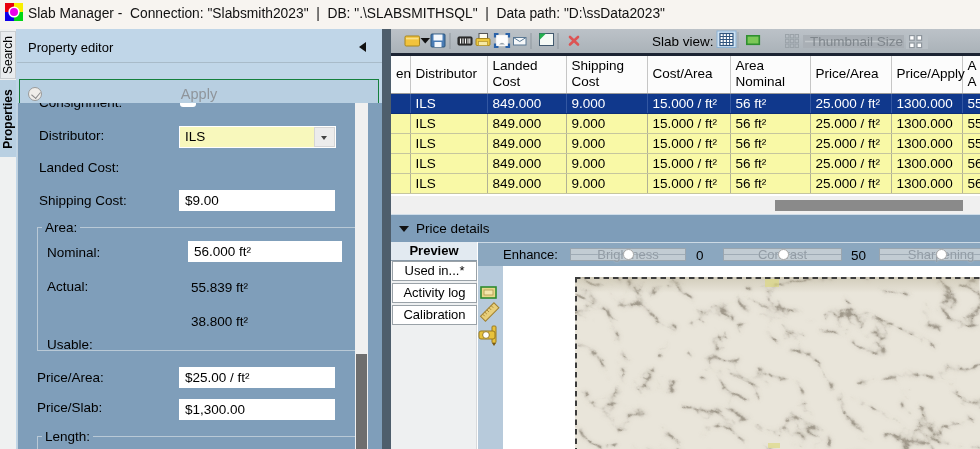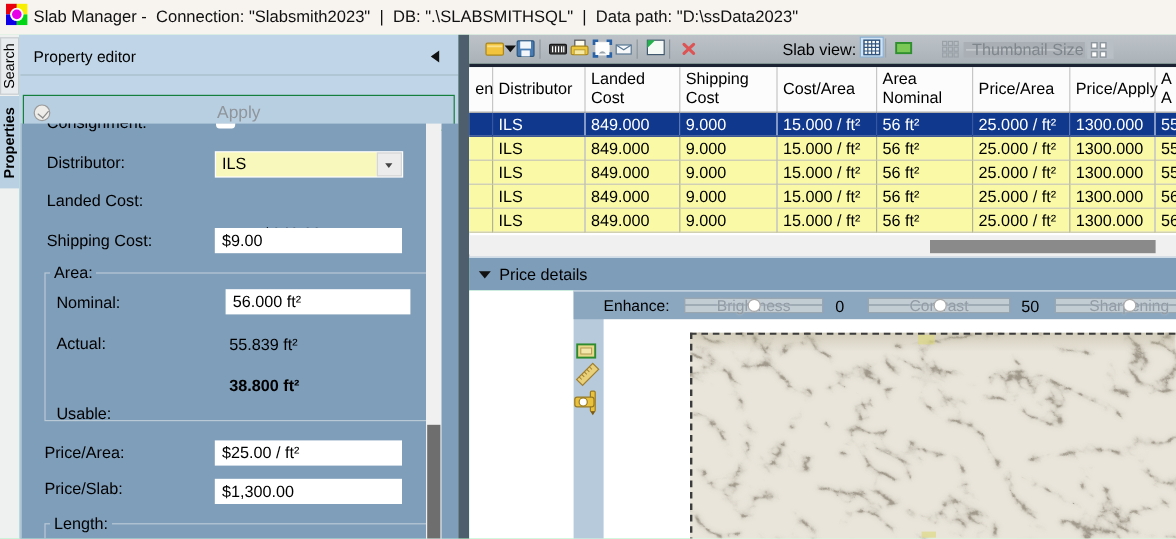--- a/index.html
+++ b/index.html
@@ -121,21 +121,21 @@
     <div class="input" style="left:161px;top:87px;width:156px;height:21px;">$9.00</div>
 
     <fieldset style="left:19px;top:117px;width:320px;height:131px;">
         <legend>Area:</legend>
       </fieldset>
     <div class="lbl" style="left:29px;top:142px;">Nominal:</div>
     <div class="input" style="left:170px;top:138px;width:154px;height:21px;">56.000 ft²</div>
     <div class="lbl" style="left:29px;top:176px;">Actual:</div>
     <div class="val" style="left:173px;top:177px;">55.839 ft²</div>
     <div class="lbl" style="left:29px;top:210px;margin-top:24px;">Usable:</div>
-    <div class="val" style="left:173px;top:211px;font-weight:bold;">38.800 ft²</div>
+    <div class="val" style="left:173px;top:211px;">38.800 ft²</div>
 
     <div class="lbl" style="left:19px;top:267px;">Price/Area:</div>
     <div class="input" style="left:161px;top:264px;width:156px;height:21px;">$25.00 / ft²</div>
     <div class="lbl" style="left:19px;top:297px;">Price/Slab:</div>
     <div class="input" style="left:161px;top:296px;width:156px;height:21px;">$1,300.00</div>
 
     <fieldset style="left:19px;top:326px;width:320px;height:40px;">
         <legend>Length:</legend>
       </fieldset>
   </div>
@@ -332,20 +332,26 @@
     <div id="hsb">
         <div id="hsbthumb"></div>
       </div>
   </div>
 
   <div class="abs" id="sdbar">
     <span id="sdarrow"></span>
       <span id="sdtext">Price details</span>
   </div>
   <div class="abs" id="sdcontent">
+    <div id="sdtabs">
+      <div id="previewtab">Preview</div>
+      <div class="sdbtn" style="top:19px;">Used in...*</div>
+      <div class="sdbtn" style="top:41px;">Activity log</div>
+      <div class="sdbtn" style="top:63px;">Calibration</div>
+    </div>
     <div id="iconcol">
       <svg width="25" height="120" viewBox="0 0 25 120">
         <g transform="translate(3,45)">
           <rect x="0" y="0" width="15" height="11" fill="#e8d88a" stroke="#2e8b2e" stroke-width="1.6"></rect>
           <rect x="3" y="3" width="9" height="5" fill="#f3e7ac" stroke="#b09a50" stroke-width="0.8"></rect>
         </g>
         <g transform="translate(11,70) rotate(-45)">
           <rect x="-9" y="-3" width="19" height="7" fill="#e8cf7a" stroke="#a08030" stroke-width="1"></rect>
           <g stroke="#a08030" stroke-width="0.8">
               <line x1="-6" y1="-3" x2="-6" y2="0"></line>

